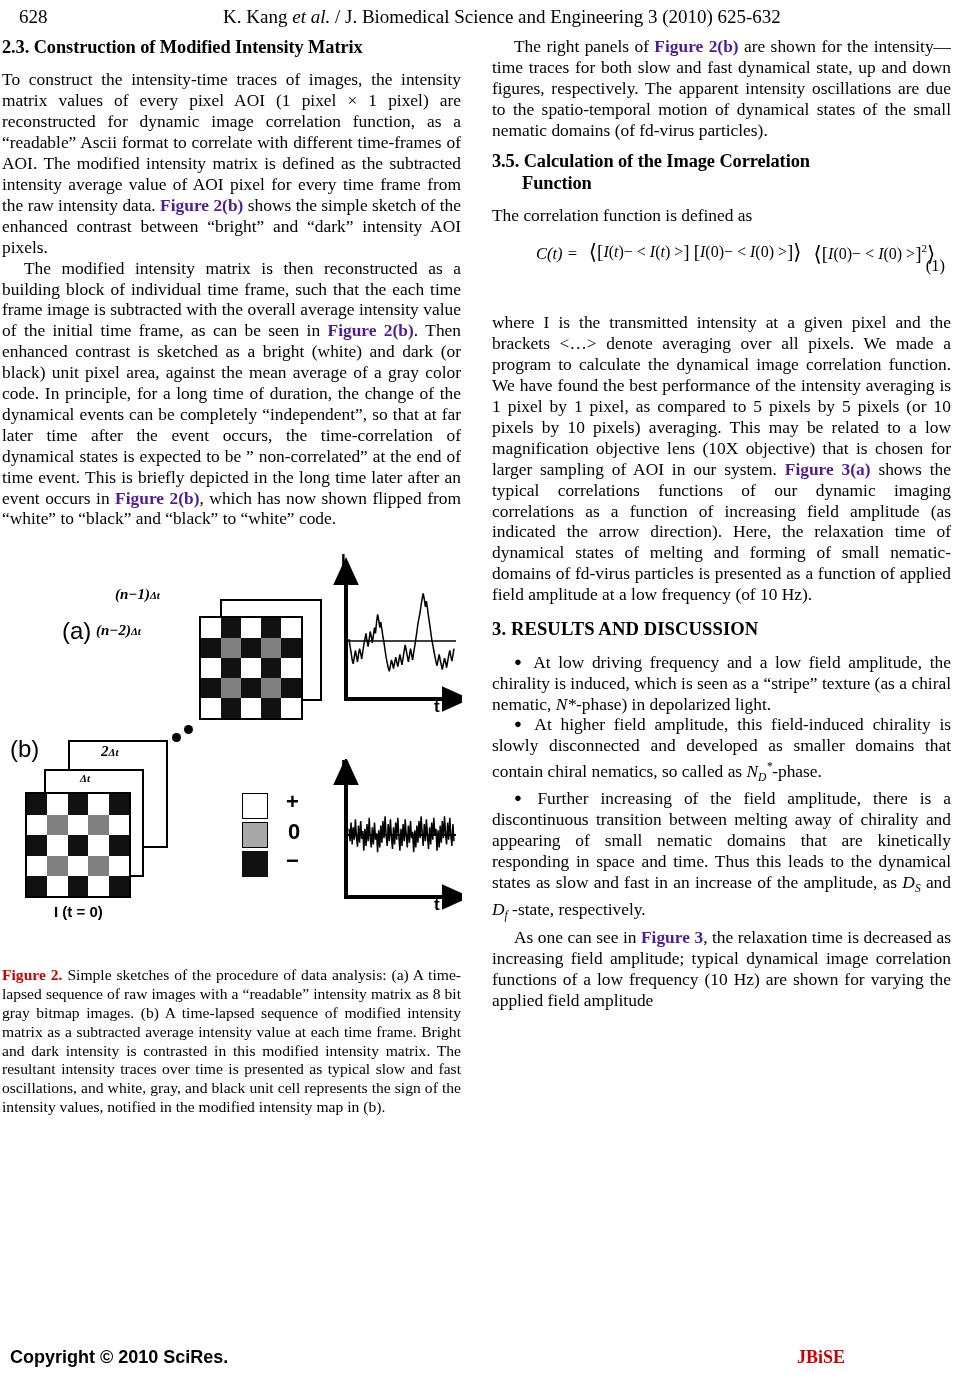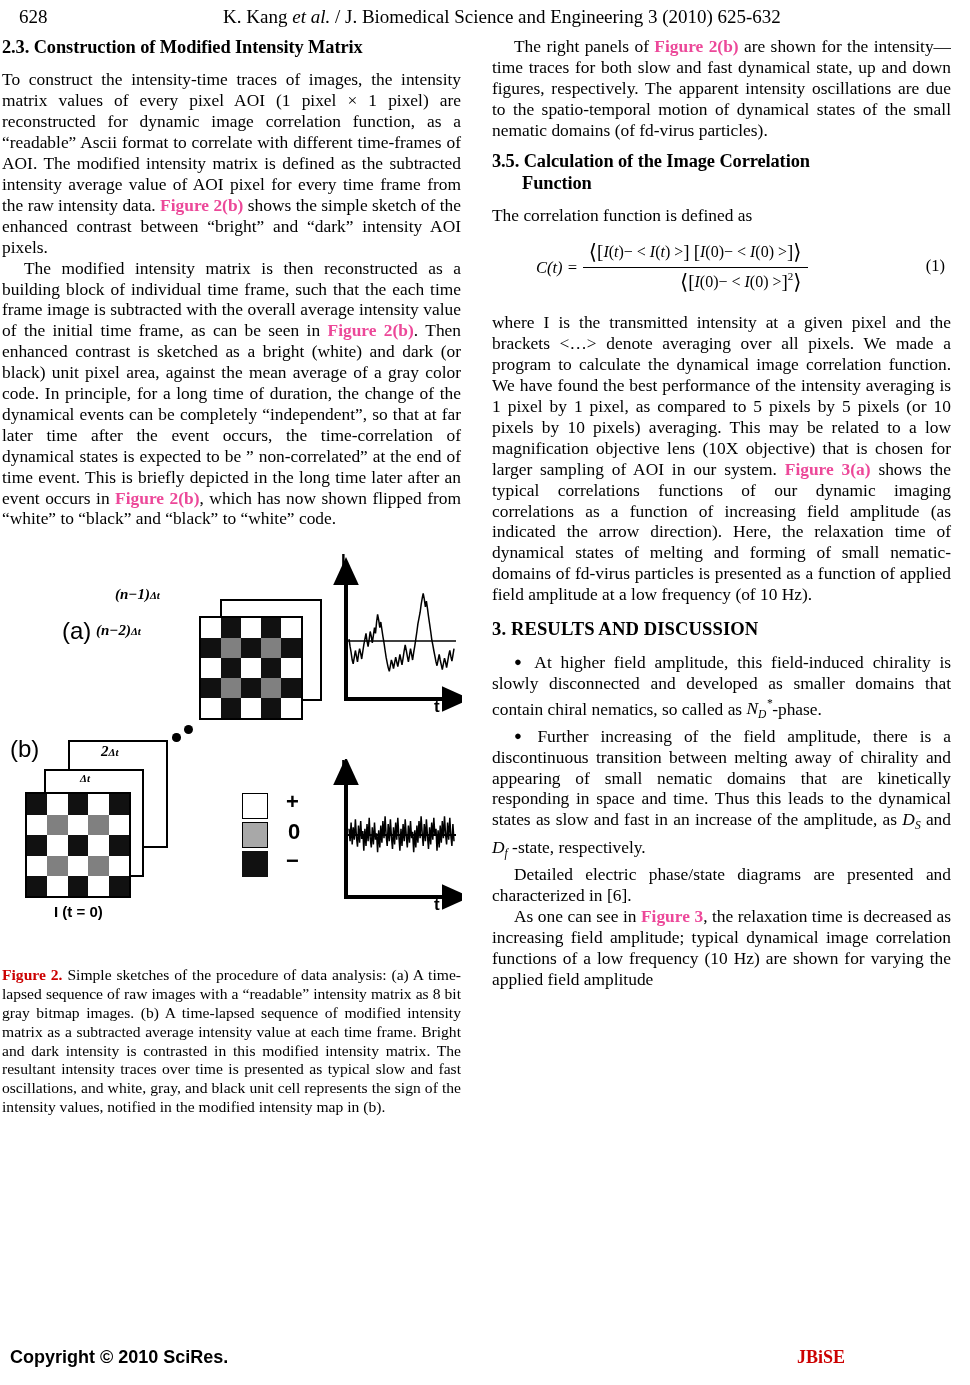--- a/index.html
+++ b/index.html
@@ -71,21 +71,21 @@
     text-align: justify;
     text-justify: inter-word;
     hyphens: none;
   }
   p.body.ind { text-indent: 22px; }
   p.body + p.body { margin-top: 0; }
 
   .spacer-sm { height: 9px; }
   .spacer-md { height: 13px; }
 
-  .ref { color: #ec4899; font-weight: bold; }
+  .ref { color: #4c1d95; font-weight: bold; }
   .it  { font-style: italic; }
 
   ul.bullets { margin: 0; padding: 0; list-style: none; }
   ul.bullets li {
     font-size: 17.4px;
     line-height: 20.9px;
     text-align: justify;
     position: relative;
     padding-left: 0;
     text-indent: 22px;
@@ -105,21 +105,21 @@
   }
   .eqbody {
     position: absolute;
     left: 44px;
     top: 2px;
     display: flex;
     align-items: center;
     font-size: 16px;
   }
   .eqlhs { font-style: italic; padding-right: 5px; font-size: 16.5px; text-align: center; }
-  .frac { display: inline-flex; flex-direction: column; align-items: flex-end; }
+  .frac { display: inline-flex; flex-direction: row; align-items: flex-start; }
   .frac .num {
     padding: 0 6px 2px 6px;
     white-space: nowrap;
     font-size: 16px;
   }
   .frac .bar { width: 100%; height: 1px; background: #000; }
   .frac .den {
     padding: 2px 6px 0 6px;
     white-space: nowrap;
     font-size: 16px;
@@ -405,25 +405,25 @@
   </div>
 
   <p class="body"><span>where I is the transmitted intensity at a given pixel and the brackets &lt;…&gt; denote averaging over all pixels. We made a program to calculate the dynamical image correlation function. We have found the best performance of the intensity averaging is 1 pixel by 1 pixel, as compared to 5 pixels by 5 pixels (or 10 pixels by 10 pixels) averaging. This may be related to a low magnification objective lens (10X objective) that is chosen for larger sampling of AOI in our system. </span><span class="ref">Figure 3(a)</span><span> shows the typical correlations functions of our dynamic imaging correlations as a function of increasing field amplitude (as indicated the arrow direction). Here, the relaxation time of dynamical states of melting and forming of small nematic-domains of fd-virus particles is presented as a function of applied field amplitude at a low frequency (of 10 Hz).</span></p>
 
   <div class="spacer-md"></div>
 
   <h2 class="sec caps">3. RESULTS AND DISCUSSION</h2>
 
 
   <ul class="bullets">
+    <li><span class="dot">●</span><span>At low driving frequency and a low field amplitude, the chirality is induced, which is seen as a “stripe” texture (as a chiral nematic, </span><span class="it">N*</span><span>-phase) in depolarized light.</span></li>
     <li><span class="dot">●</span><span>At higher field amplitude, this field-induced chirality is slowly disconnected and developed as smaller domains that contain chiral nematics, so called as </span><span class="it"><span>N</span><sub class="sb">D</sub><sup class="st">*</sup></span><span>-phase.</span></li>
     <li><span class="dot">●</span><span>Further increasing of the field amplitude, there is a discontinuous transition between melting away of chirality and appearing of small nematic domains that are kinetically responding in space and time. Thus this leads to the dynamical states as slow and fast in an increase of the amplitude, as </span><span class="it"><span>D</span><sub class="sb">S</sub></span><span> and </span><span class="it"><span>D</span><sub class="sb">f</sub></span><span> -state, respectively.</span></li>
   </ul>
 
-  <p class="body ind">Detailed electric phase/state diagrams are presented and characterized in [6].</p>
 
   <p class="body ind"><span>As one can see in </span><span class="ref">Figure 3</span><span>, the relaxation time is decreased as increasing field amplitude; typical dynamical image correlation functions of a low frequency (10 Hz) are shown for varying the applied field amplitude</span></p>
 </div>
 
 <div class="footer">
   <span class="cp">Copyright © 2010 SciRes.</span>
   <span class="jb">JBiSE</span>
 </div>
 
 </body></html>

